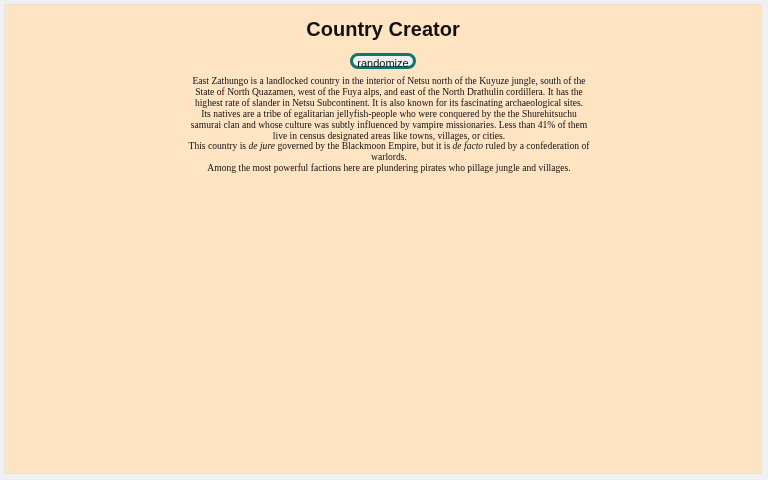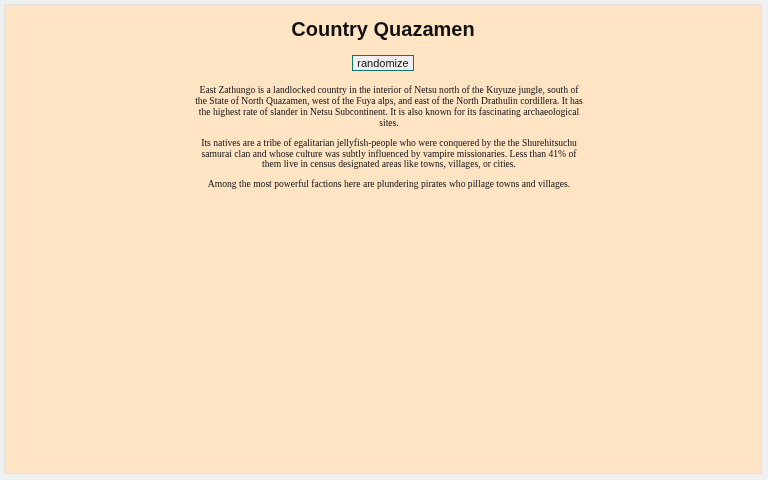--- a/index.html
+++ b/index.html
@@ -25,45 +25,46 @@
     .btn-wrap {
       position: absolute;
       top: 48px; left: 0; right: 0;
       text-align: center;
     }
     .btn {
       font-family: "Liberation Sans", sans-serif;
       font-size: 11px;
       padding: 1px 4px;
       background: #efefef;
-      border: 1px solid #0f766e;
-      border-radius: 0;
+      border: 3px solid #0f766e;
+      border-radius: 8px;
       color: #111;
       height: 16px;
       line-height: 12px;
     }
     .desc {
       position: absolute;
       top: 71px;
       left: 180px;
       width: 408px;
       font-family: "Liberation Serif", serif;
       font-size: 9.6px;
       line-height: 10.9px;
       text-align: center;
       color: #111;
     }
-    .desc p { margin: 9px; }
+    .desc p { margin: 0; }
   </style>
 </head>
 <body>
 
-<h1 class="title">Country Quazamen</h1>
+<h1 class="title">Country Creator</h1>
 
 <div class="btn-wrap">
   <button class="btn">randomize</button>
 </div>
 
 <div class="desc">
   <p>East Zathungo is a landlocked country in the interior of Netsu north of the Kuyuze jungle, south of the State of North Quazamen, west of the Fuya alps, and east of the North Drathulin cordillera. It has the highest rate of slander in Netsu Subcontinent. It is also known for its fascinating archaeological sites.</p>
   <p>Its natives are a tribe of egalitarian jellyfish-people who were conquered by the the Shurehitsuchu samurai clan and whose culture was subtly influenced by vampire missionaries. Less than 41% of them live in census designated areas like towns, villages, or cities.</p>
-  <p>Among the most powerful factions here are plundering pirates who pillage towns and villages.</p>
+  <p><span>This country is </span><em>de jure</em><span> governed by the Blackmoon Empire, but it is </span><em>de facto</em><span> ruled by a confederation of warlords.</span></p>
+  <p>Among the most powerful factions here are plundering pirates who pillage jungle and villages.</p>
 </div>
 
 </body></html>

